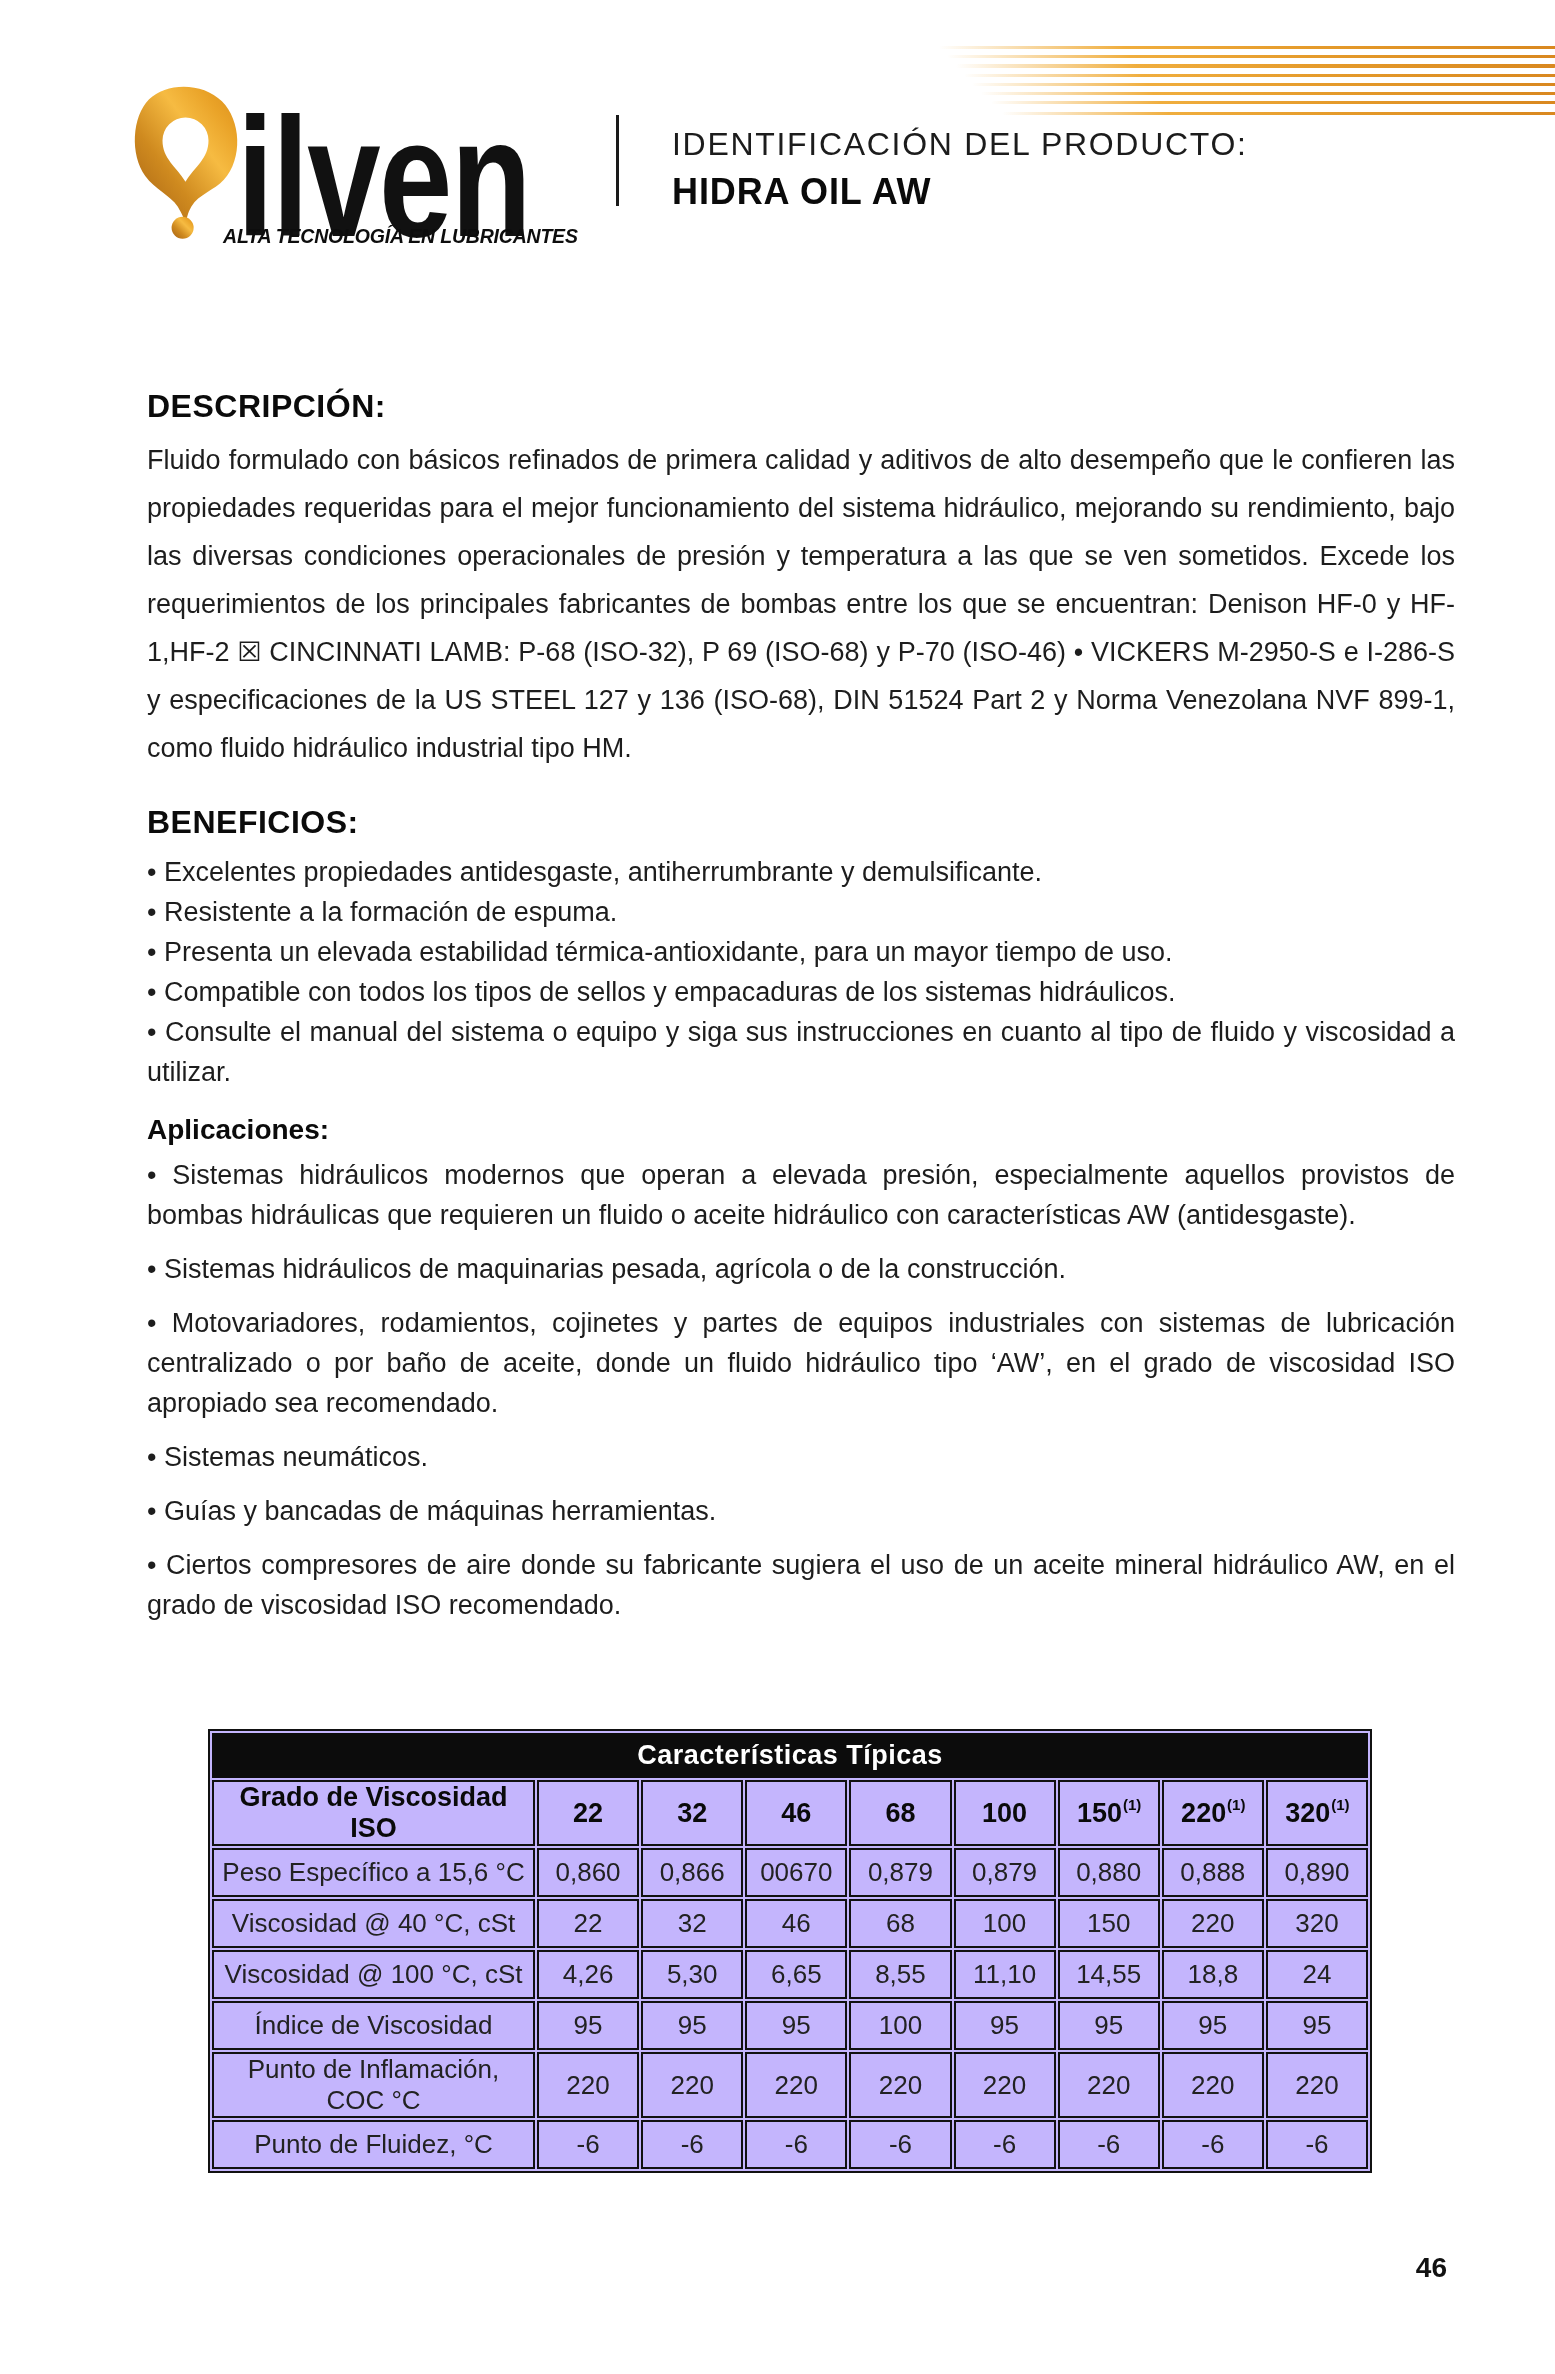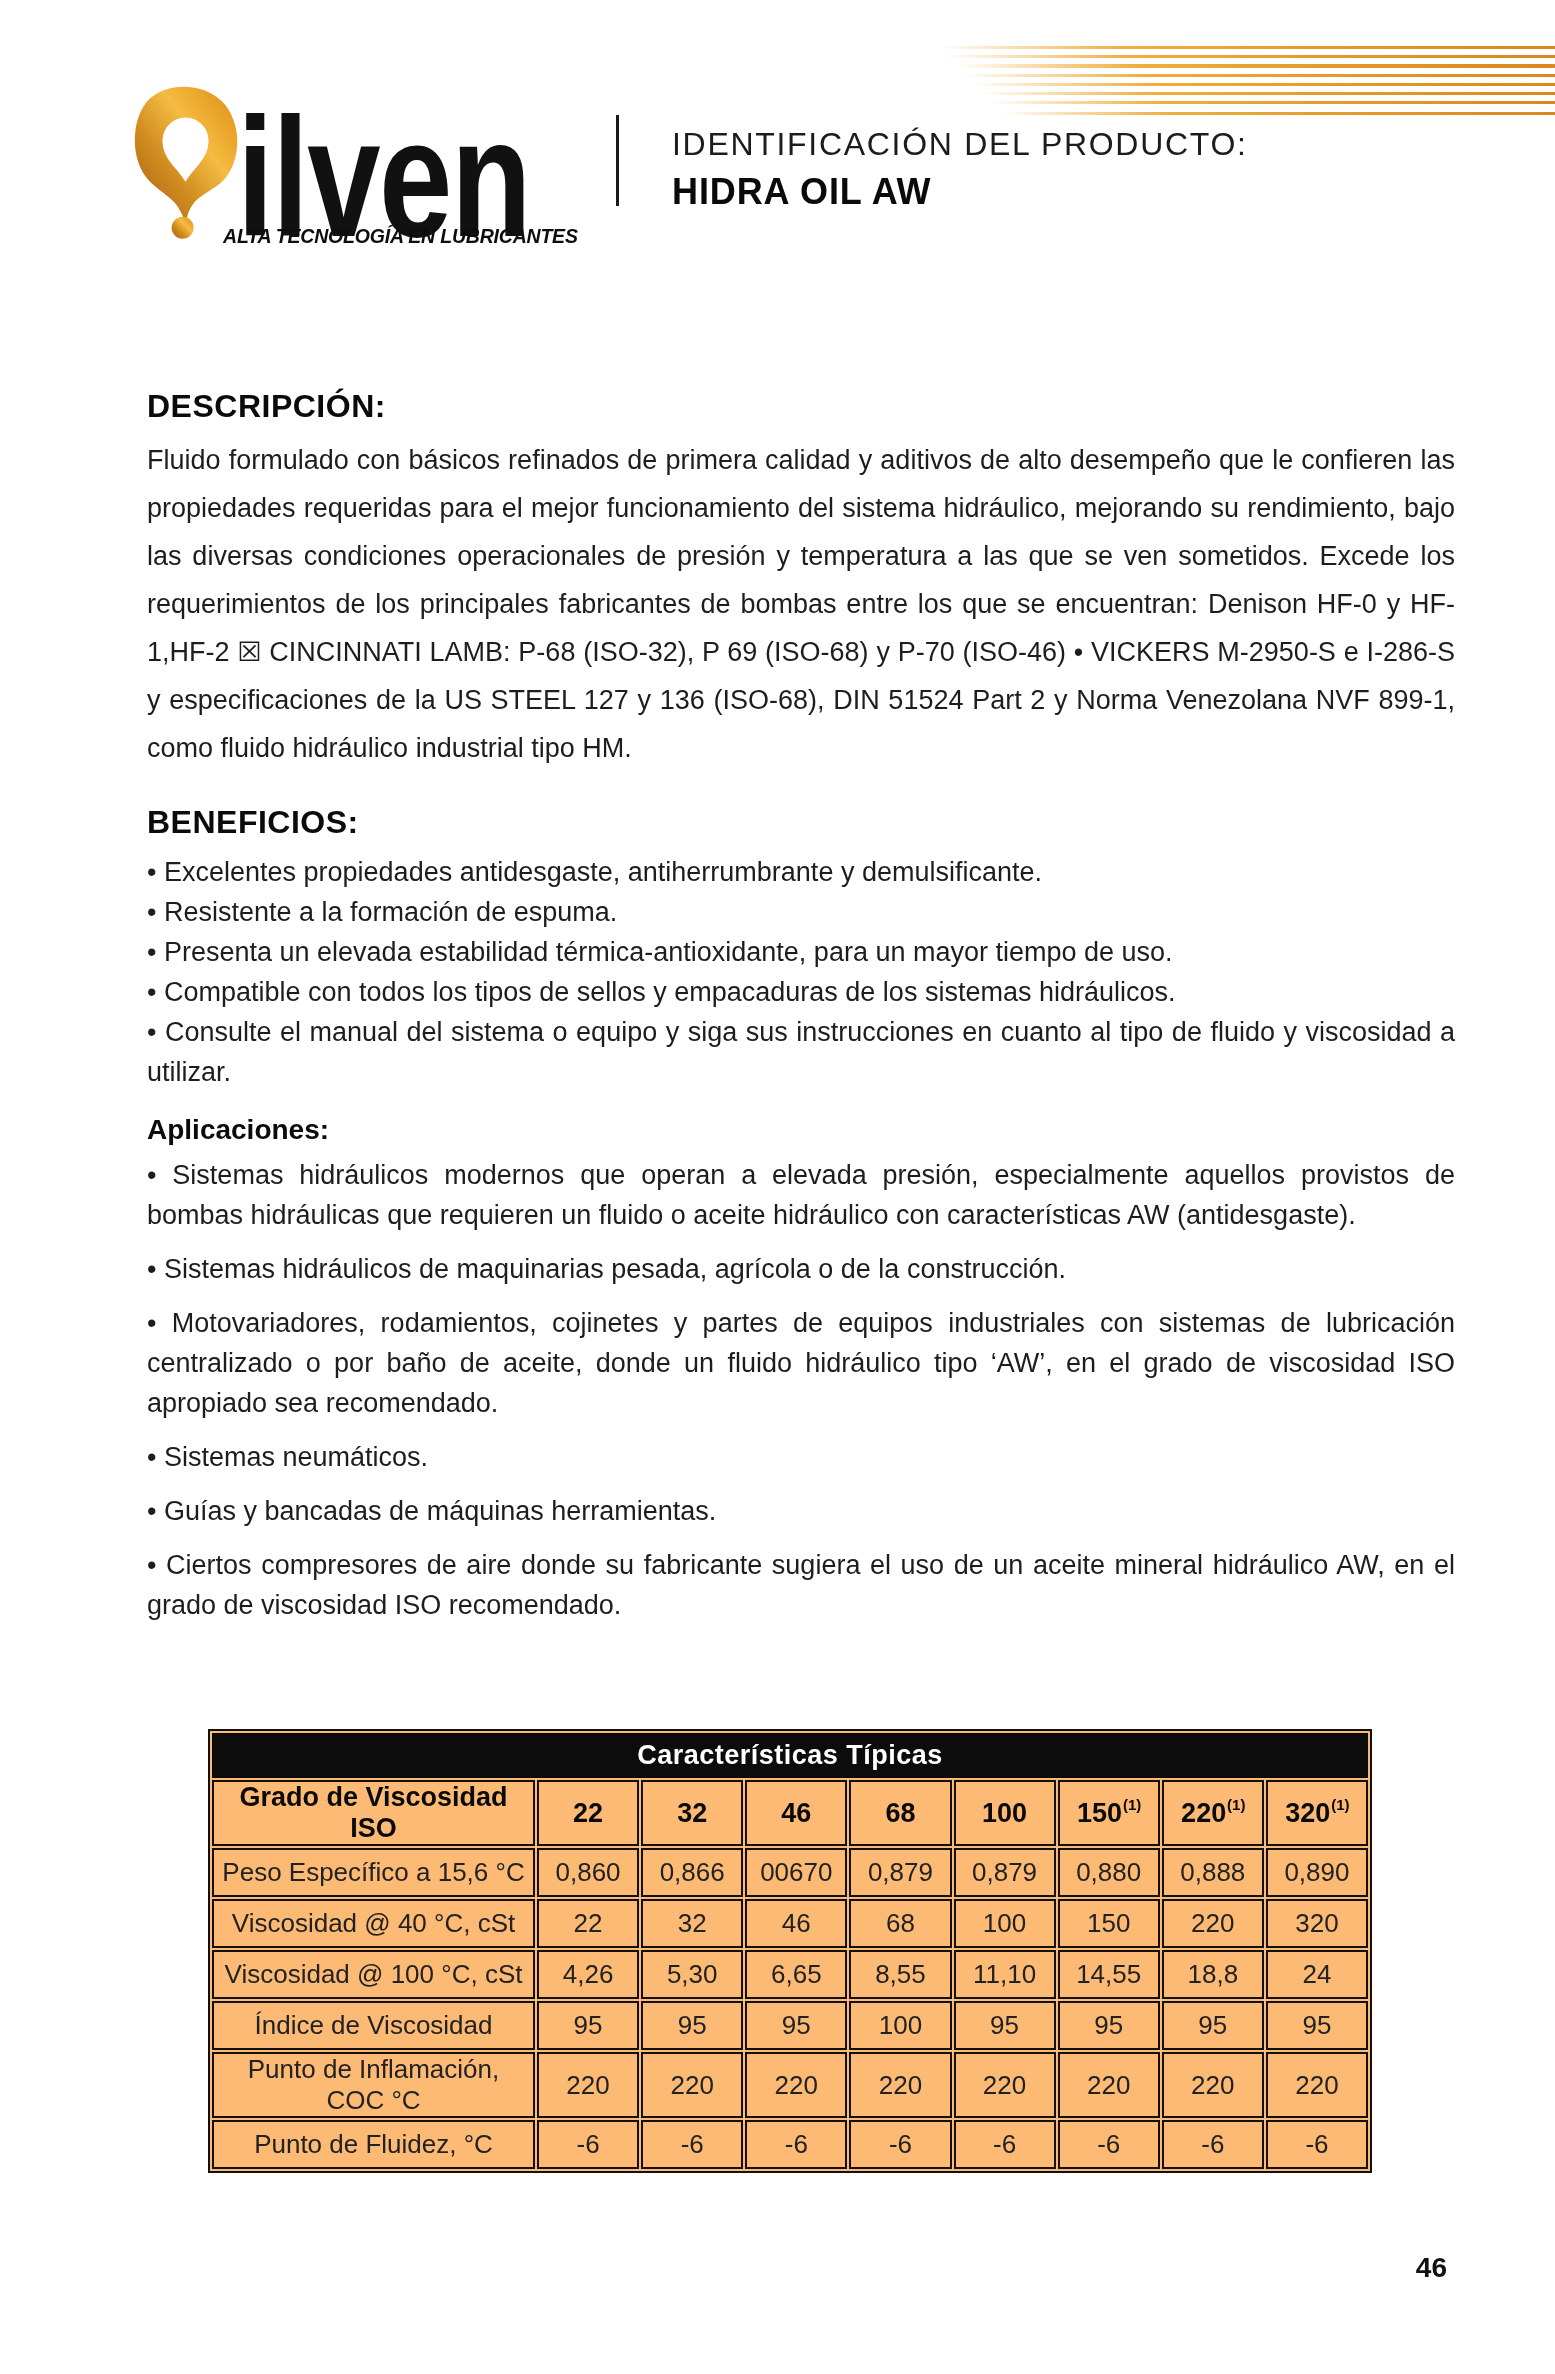--- a/index.html
+++ b/index.html
@@ -58,21 +58,21 @@
   }
   .bullet::before{content:"• ";}
   .app-list .bullet{margin-bottom:14px;}
   
   .chars{
     margin:104px 0 0 61px;
     width:1164px;
     border-collapse:separate;border-spacing:2.8px;
     border:2.8px solid #111;
     table-layout:fixed;
-    background:#fdba74;
+    background:#c4b5fd;
   }
   .chars col.lbl{width:323px;}
   .chars th,.chars td{border:2.3px solid #111;text-align:center;vertical-align:middle;padding:0 3.7px;}
   .chars .title-cell{
     background:#0c0c0c;border-color:#0c0c0c;color:#ffffff;
     font-size:27px;font-weight:700;height:41px;letter-spacing:0.5px;
   }
   .chars thead .grade-row th{height:52px;font-size:27px;font-weight:700;color:#0a0a0a;}
   .chars tbody td{height:45px;font-size:26px;font-weight:400;color:#222;}
   .chars tbody td.rowlabel{font-size:26px;}

